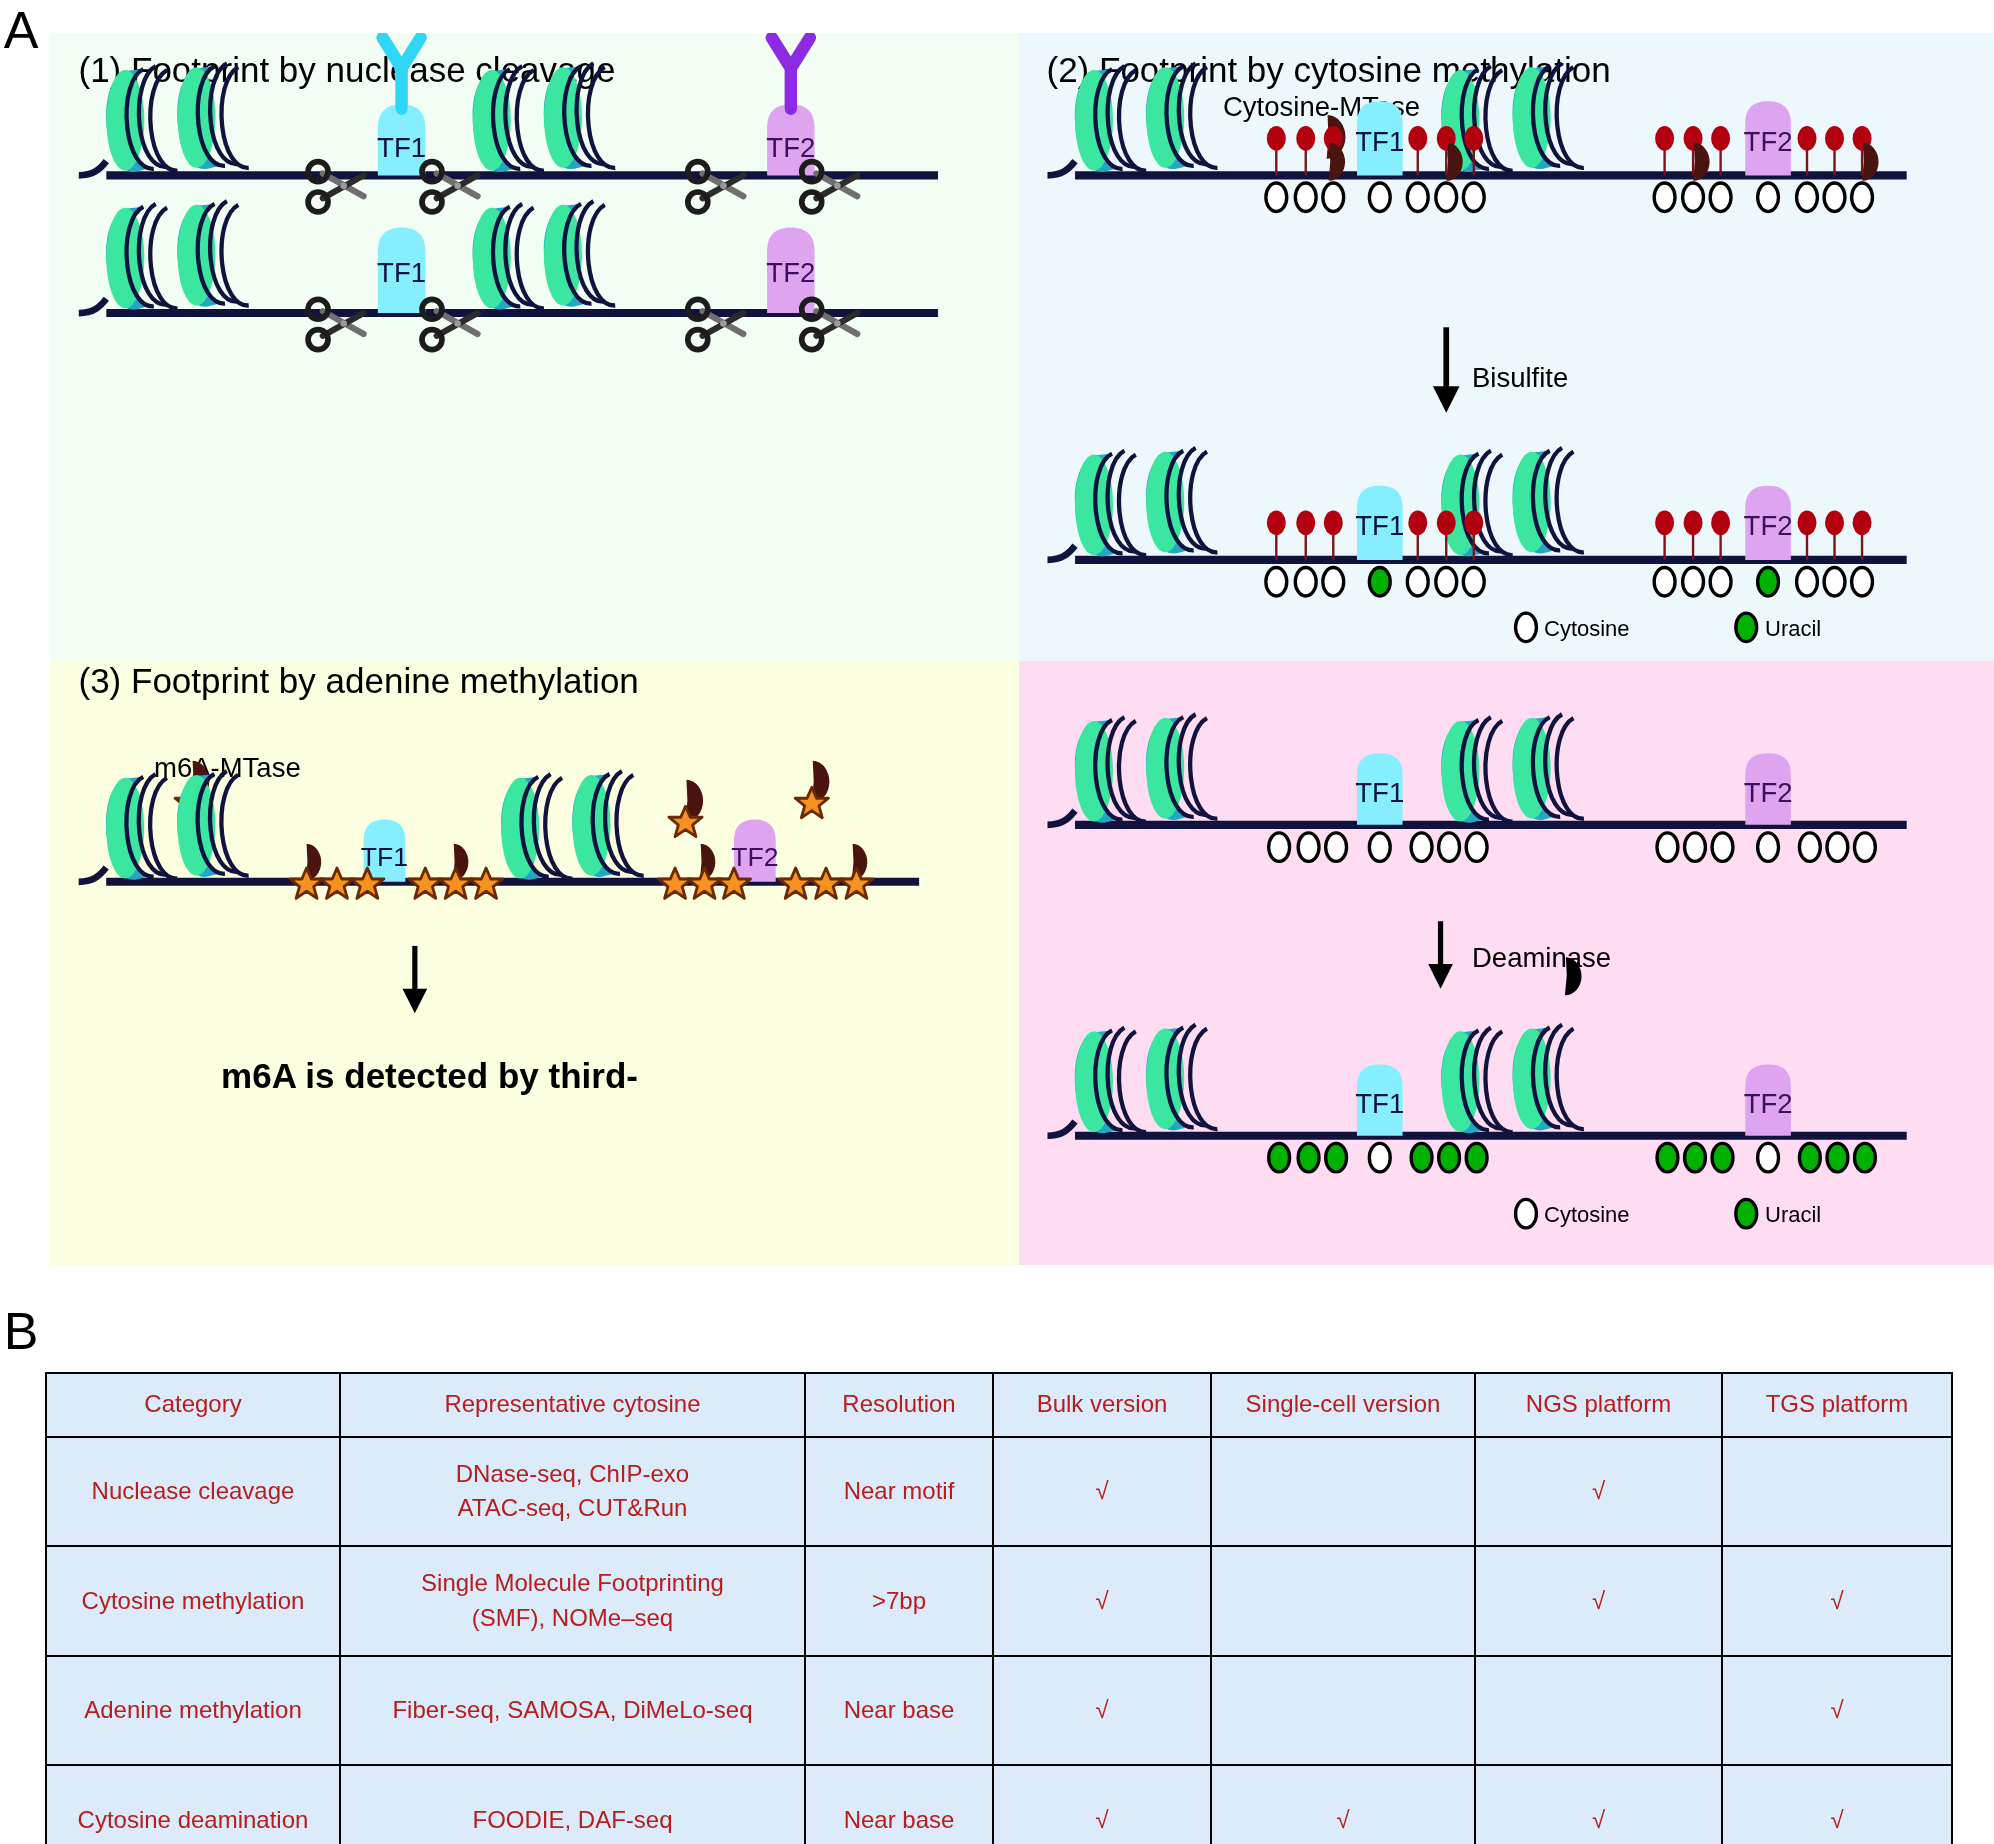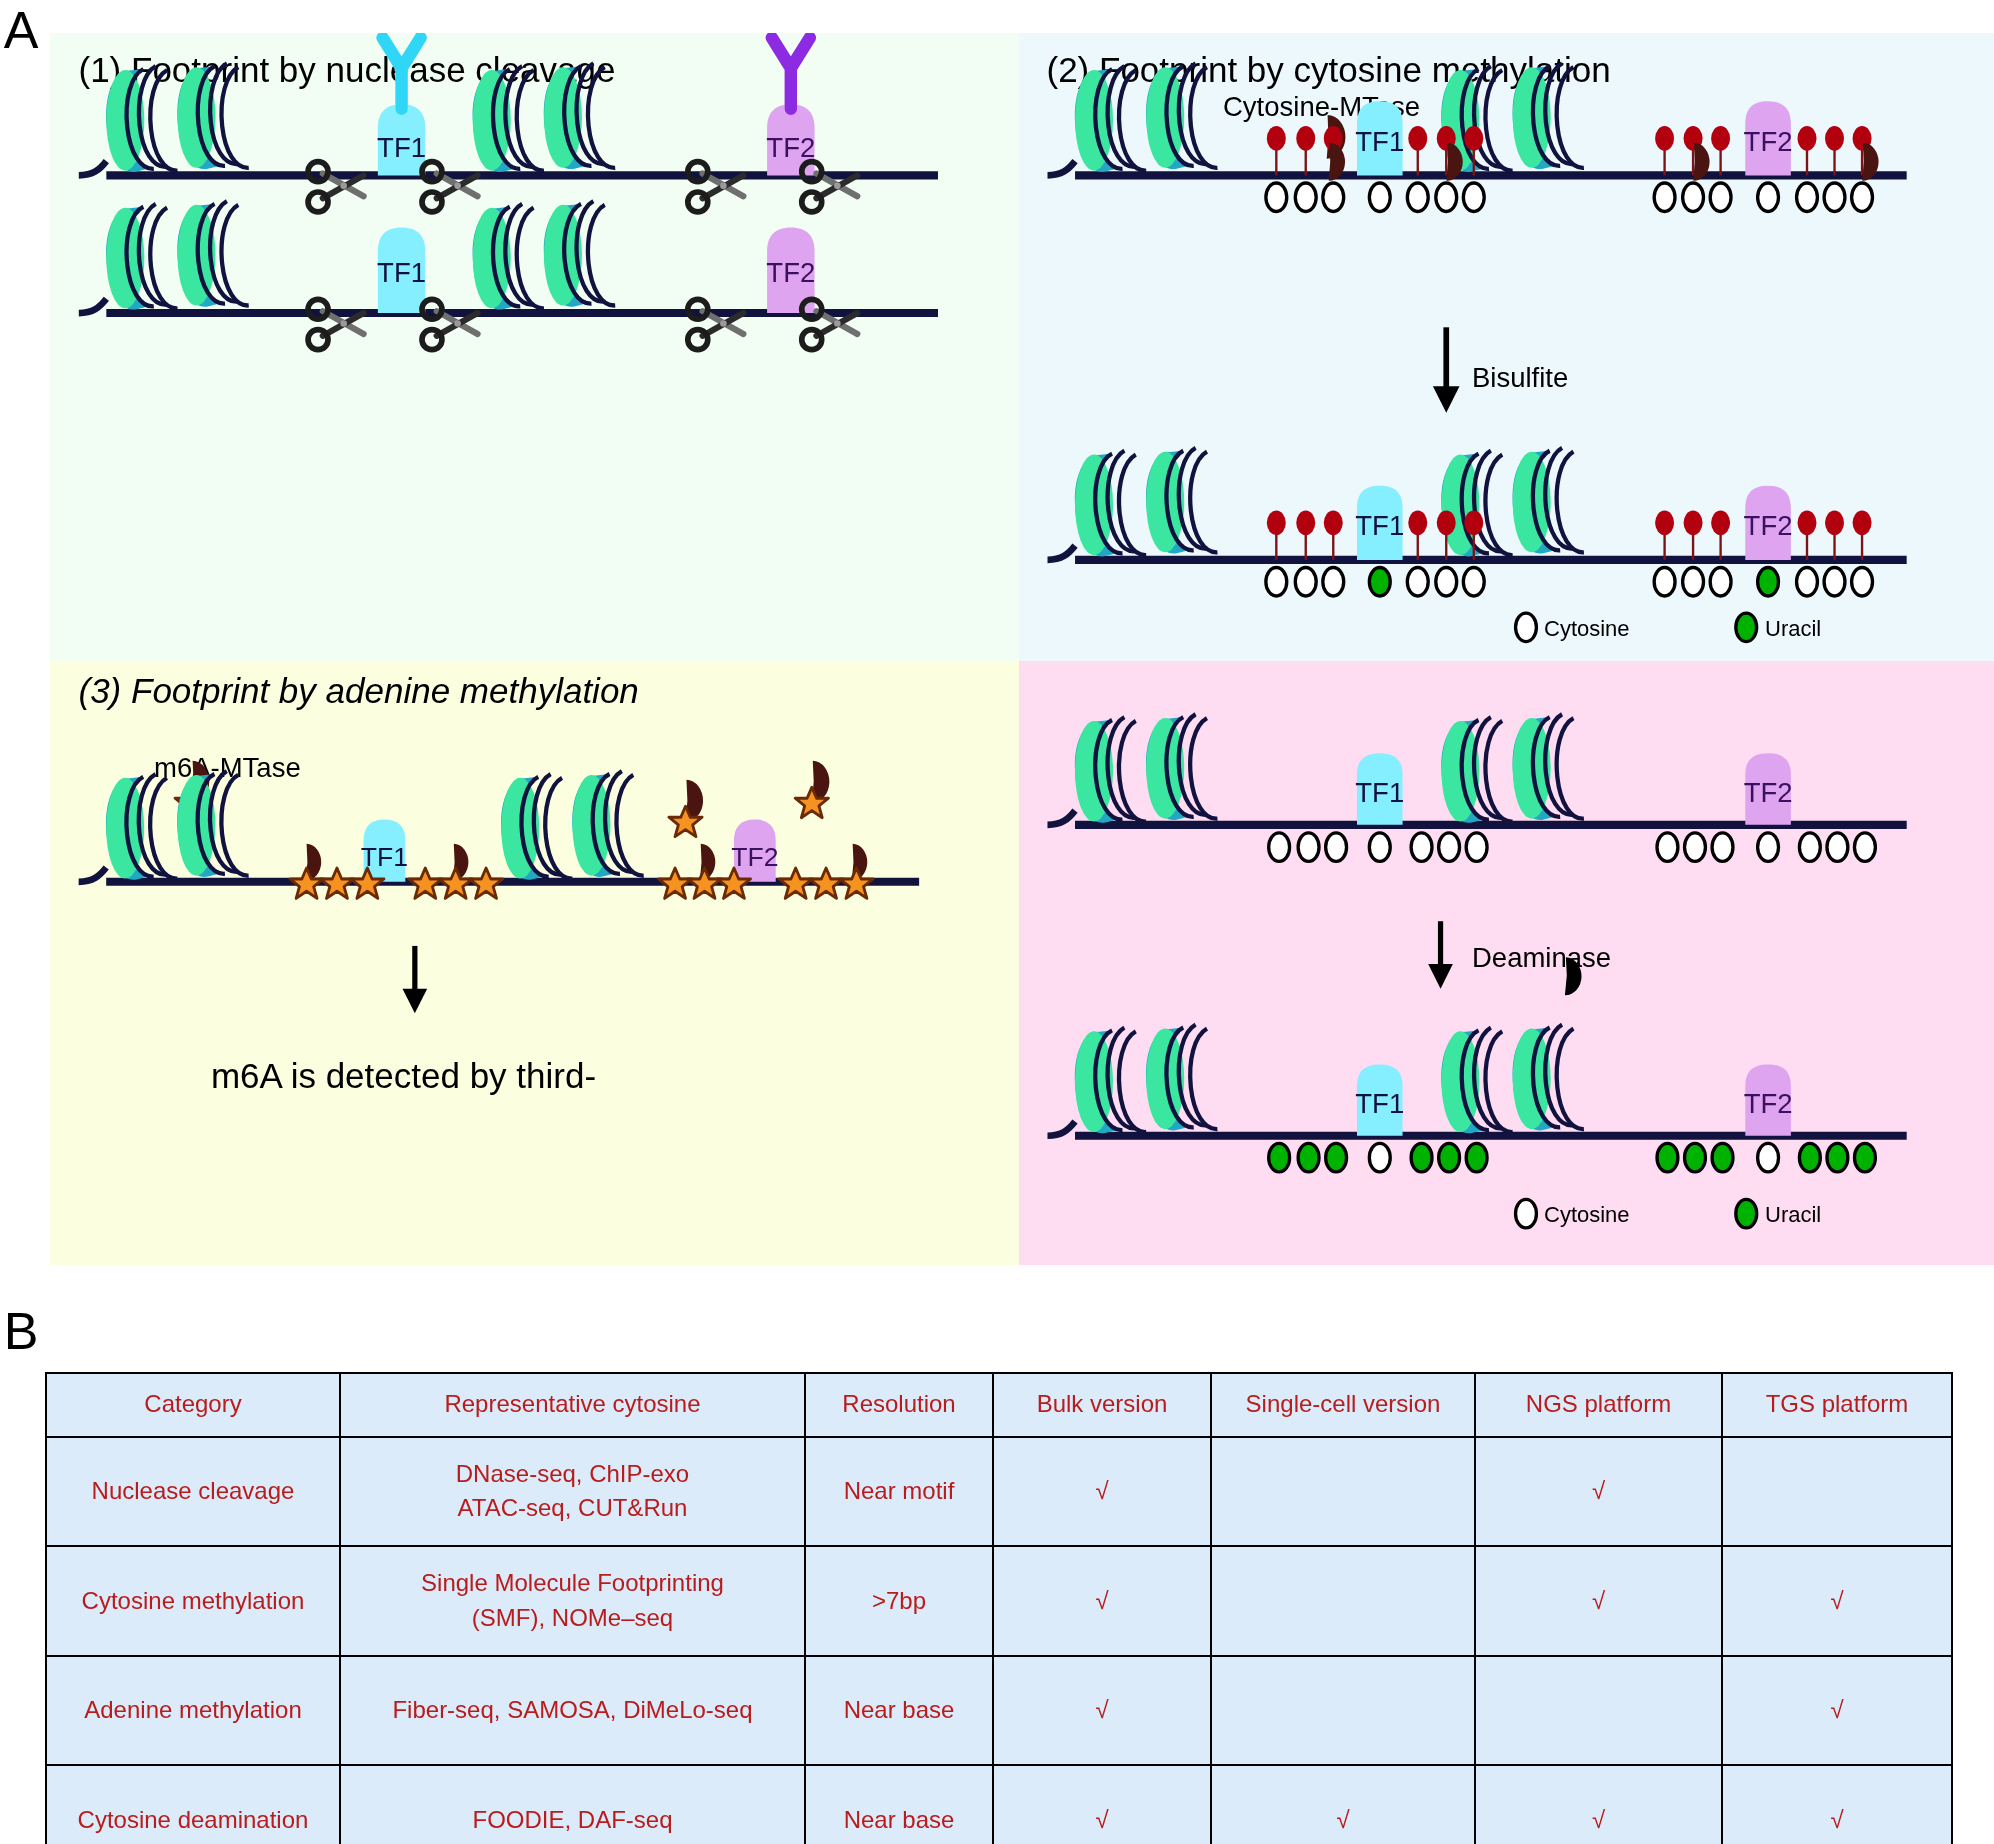--- a/index.html
+++ b/index.html
@@ -402,23 +402,23 @@
     <g transform="translate(1068,1252)">
         <use href="#cyt"></use>
       </g>
     <g transform="translate(1532,1252)">
         <use href="#ura"></use>
       </g>
   </svg>
 </div>
 
 <div class="quad" id="quad3">
-  <div class="ptitle" style="left:28.5px;top:10px;font-style:italic;">(3) Footprint by adenine methylation</div>
+  <div class="ptitle" style="left:28.5px;top:0;">(3) Footprint by adenine methylation</div>
   <div class="sublabel" style="left:104px;top:91px;">m6A-MTase</div>
-  <div class="bigtext" style="left:102px;top:393px;width:503px;">m6A is detected by third-</div>
+  <div class="bigtext" style="left:128px;top:393px;width:503px;font-weight:bold;">m6A is detected by third-</div>
 
   <svg class="layer" width="969" height="604" viewBox="0 0 2040 1272">
     <defs>
       <g id="nuc3">
         <path d="M40,0 C 6,14 -6,70 2,128 C 9,182 34,218 64,212 L 96,204 C 68,206 48,170 42,120 C 35,64 48,10 78,-4 Z" fill="#22a8c2"></path>
         <ellipse cx="40" cy="104" rx="40" ry="106" fill="#3ae6a0"></ellipse>
         <path d="M78,-4 C 52,8 38,60 44,118 C 50,172 72,208 100,206" fill="none" stroke="#12123f" stroke-width="9"></path>
         <path d="M104,-10 C 78,4 64,56 70,114 C 76,168 98,204 126,202" fill="none" stroke="#12123f" stroke-width="9"></path>
         <path d="M128,-2 C 102,12 88,64 94,122 C 100,176 122,212 150,210" fill="none" stroke="#12123f" stroke-width="9"></path>
       </g>

